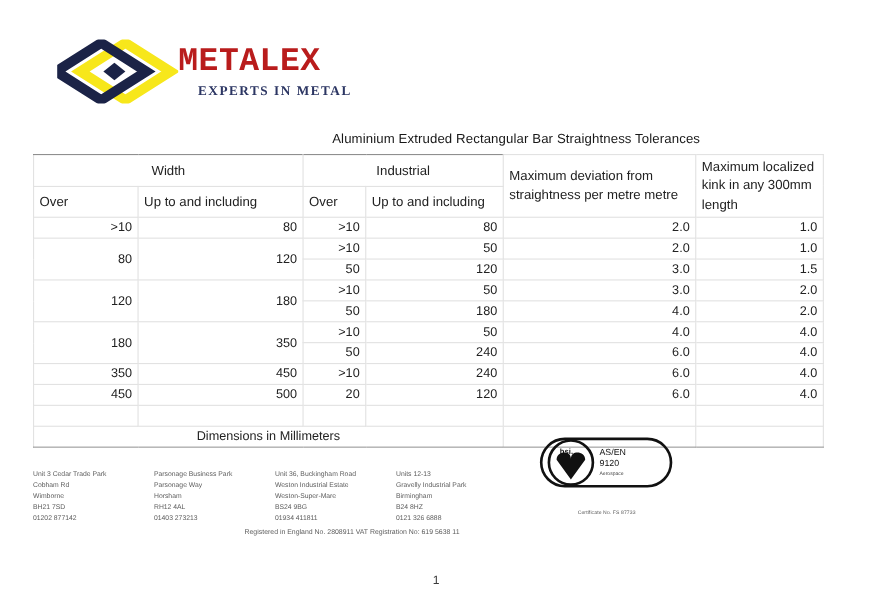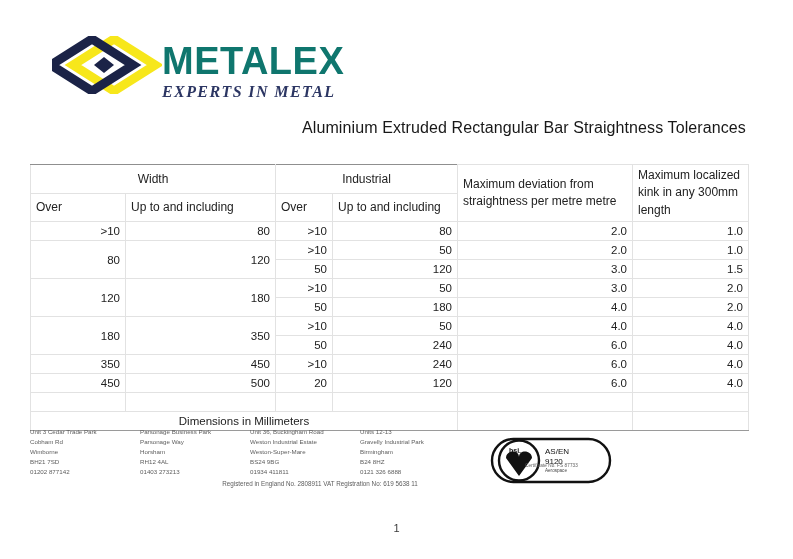--- a/index.html
+++ b/index.html
@@ -27,55 +27,54 @@
     left: 0; top: 0;
     width: 110px; height: 58px;
   }
   #logo-wordmark {
     position: absolute;
     left: 110px;
     top: 6px;
     width: 190px;
   }
   .brand-name {
-    font-family: Liberation Sans, sans-serif;
-    font-weight: bold;
-    font-size: 38px;
+    font-family: Liberation Mono, monospace;
+    font-weight: bold;
+    font-size: 30px;
     letter-spacing: 0.5px;
-    color: #0f766e;
+    color: #b91c1c;
     line-height: 1;
   }
   .brand-tag {
     font-family: "Liberation Serif", serif;
-    font-style: italic;
-    font-weight: bold;
-    font-size: 16px;
+    font-weight: bold;
+    font-size: 12px;
     letter-spacing: 1.4px;
     color: #2c3663;
     margin-top: 3px;
-    margin-left: 0;
+    margin-left: 18px;
   }
 
   
   #doc-title {
     position: absolute;
     left: 302px;
     top: 119px;
-    font-size: 16px;
+    font-size: 12px;
     font-weight: normal;
     color: #181818;
     white-space: nowrap;
     letter-spacing: 0.1px;
   }
 
   
   #tolerance-table {
     position: absolute;
     left: 30px;
-    top: 164px;
+    top: 140px;
     width: 718px;
     border-collapse: collapse;
     font-size: 11.5px;
     table-layout: fixed;
     padding-left: 34px;
   }
   #tolerance-table td, #tolerance-table th {
     border: 1px solid #e2e2e2;
     padding: 2px 5px;
     vertical-align: middle;
@@ -132,21 +131,21 @@
     line-height: 1.62;
     color: #5d5d5d;
   }
   .addr-col { width: 113px; }
   .addr-line { white-space: nowrap; }
 
   
   #bsi-badge {
     position: absolute;
     left: 489px;
-    top: 436px;
+    top: 396px;
     width: 125px;
     height: 60px;
   }
   #bsi-cert-no {
     position: absolute;
     left: 489px;
     top: 463px;
     width: 125px;
     text-align: center;
     font-size: 4.6px;

